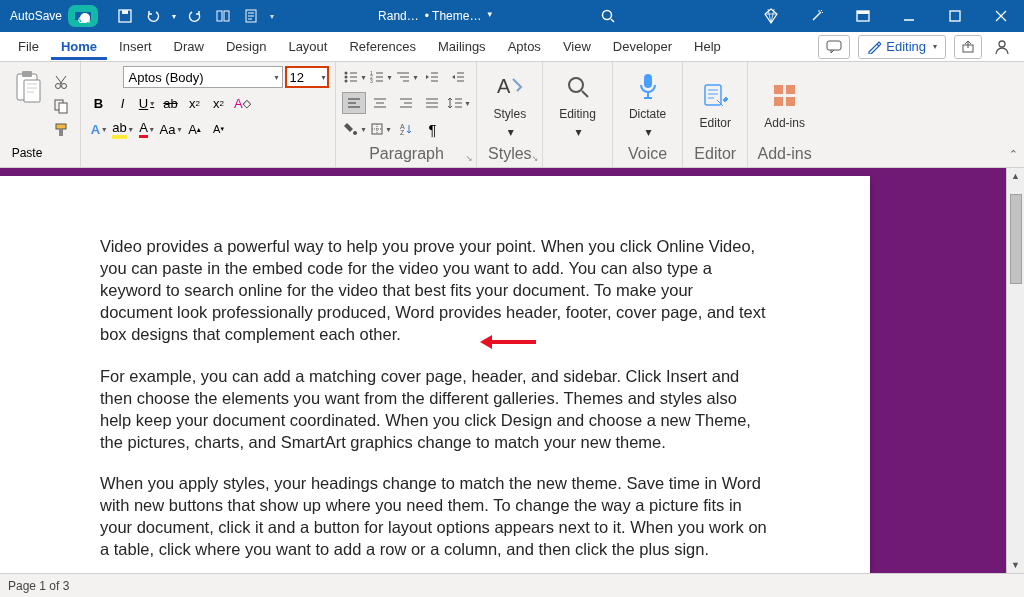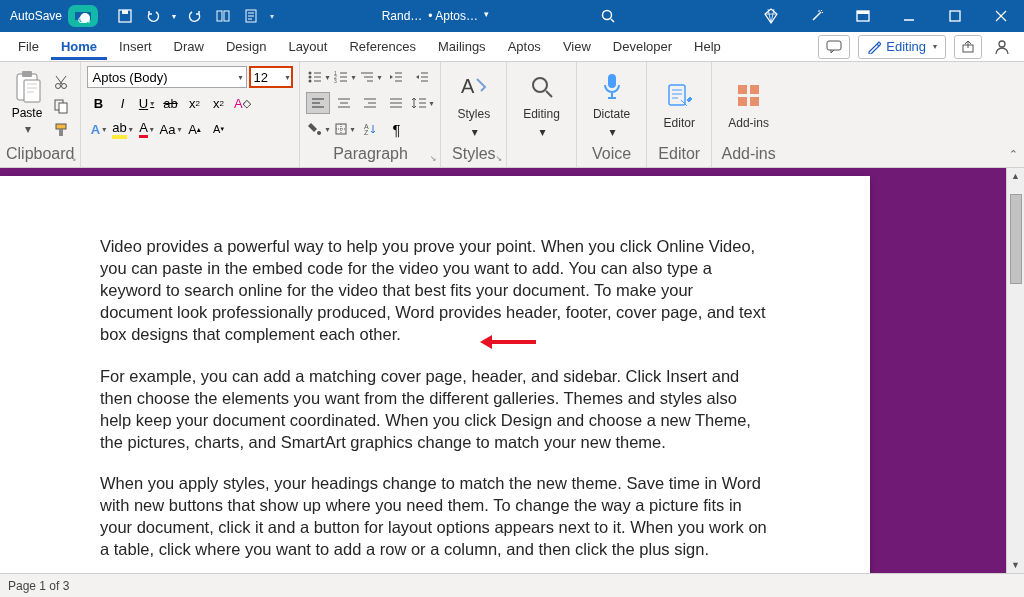--- a/index.html
+++ b/index.html
@@ -24,27 +24,27 @@
 .menubar .editing-btn { height:24px; border:1px solid #bdbdbd; border-radius:3px; display:flex; align-items:center; padding:0 8px; gap:5px; color:#185abd; font-size:13px; margin-right:6px;}
 .menubar .share-icons { display:flex; gap:6px;}
 .menubar .share-icons .sbtn { width:28px; height:24px; border:1px solid #bdbdbd; border-radius:3px; display:flex; align-items:center; justify-content:center;}
 
 .ribbon { height:106px; background:#f3f2f1; border-bottom:1px solid #d0d0d0; display:flex; position:relative; }
 .ribbon-group { border-right:1px solid #d8d8d8; padding:4px 6px 2px 6px; display:flex; flex-direction:column; justify-content:space-between; }
 .ribbon-group .group-label { font-size:16px; color:#666; text-align:center; padding-bottom:2px; position:relative;}
 .ribbon-group .group-label::after { content:"↘"; font-size:8px; position:absolute; right:-2px; bottom:2px; color:#888;}
 .ribbon-group.no-launcher .group-label::after { content:""; }
 
-.paste-btn { display:flex; flex-direction:column; align-items:center; width:42px; padding-top:4px;}
+.paste-btn { display:flex; flex-direction:column; align-items:center; width:42px; padding-top:4px;gap:40px;}
 .paste-icon { width:32px; height:34px; }
 .paste-btn span { font-size:12px; margin-top:2px;}
 .clipboard-side { display:flex; flex-direction:column; gap:4px; padding-top:6px; padding-left:2px;}
 .mini-btn { width:22px; height:20px; display:flex; align-items:center; justify-content:center; }
 
-.font-top { display:flex; align-items:center; gap:2px; }
+.font-top { display:flex; align-items:center; gap:2px;margin-left:36px; }
 .font-name { width:160px; height:22px; border:1px solid #a6a6a6; background:#fff; font-size:13px; padding:0 4px; display:flex; align-items:center; justify-content:space-between;}
 .font-size { width:44px; height:22px; border:2px solid #d83b01; background:#fff; font-size:13px; padding:0 2px; display:flex; align-items:center; justify-content:space-between;}
 .font-mid, .font-bot { display:flex; gap:2px; align-items:center; margin-top:4px; }
 .fbtn { min-width:22px; height:22px; display:flex; align-items:center; justify-content:center; font-size:13px;}
 .drop-arrow { font-size:8px; color:#555; margin-left:2px;}
 
 .para-row { display:flex; gap:2px;}
 .pbtn { min-width:24px; height:22px; display:flex; align-items:center; justify-content:center;}
 .pbtn.active { background:#d0d0d0; border:1px solid #a0a0a0;}
 
@@ -107,21 +107,21 @@
     <div class="qat-icon">
         <svg width="16" height="16" viewBox="0 0 16 16">
           <rect x="3" y="2" width="10" height="12" fill="none" stroke="#fff"></rect>
           <path d="M5 5h6M5 8h6M5 11h4" stroke="#fff"></path>
         </svg>
       </div>
     <span style="font-size:8px;opacity:.8;">▾</span>
   </div>
   <div class="doc-title">
     <span>Rand…</span>
-    <span>• Aptos…</span>
+    <span>• Theme…</span>
     <span style="font-size:9px;">▾</span>
   </div>
   <div class="search-area">
       <svg width="16" height="16" viewBox="0 0 16 16">
         <circle cx="7" cy="7" r="4.5" fill="none" stroke="#fff" stroke-width="1.5"></circle>
         <line x1="11" y1="11" x2="14" y2="14" stroke="#fff" stroke-width="1.5"></line>
       </svg>
     </div>
   <div style="width:120px;"></div>
   <div class="right-icons">

